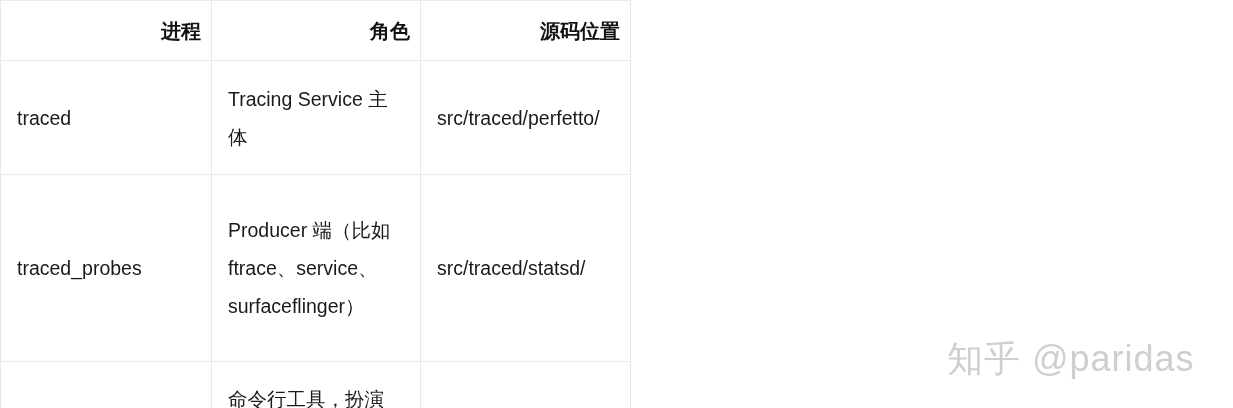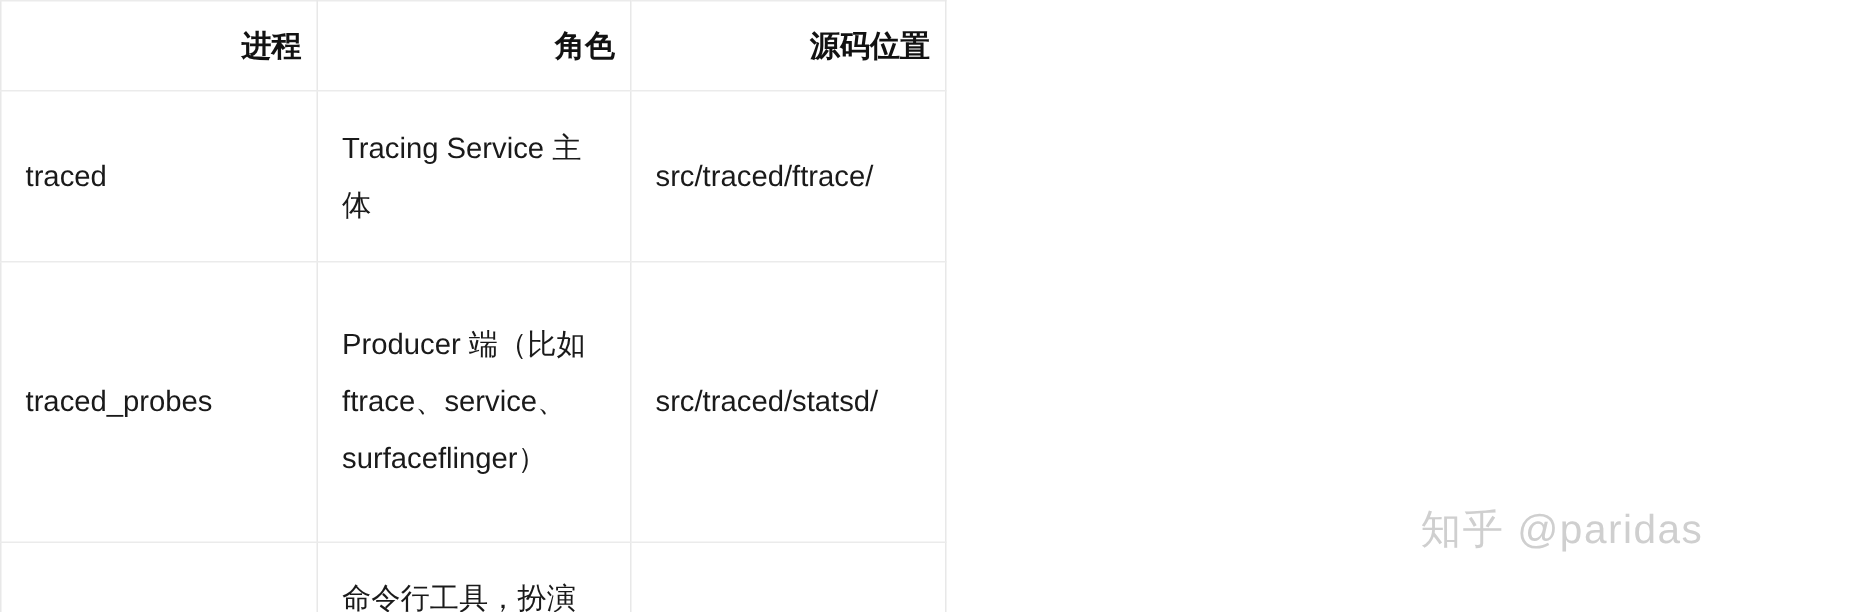--- a/index.html
+++ b/index.html
@@ -69,21 +69,21 @@
 
   .cell-text {
     display: block;
     white-space: pre-wrap;
   }
 
   .watermark {
     position: absolute;
     left: 947px;
     top: 335px;
-    font-size: 27px;
+    font-size: 36px;
     letter-spacing: 1px;
     color: #cfcfcf;
     white-space: nowrap;
     font-weight: 400;
     user-select: none;
   }
 </style>
 </head>
 <body>
 
@@ -103,21 +103,21 @@
     </thead>
     <tbody>
       <tr class="row-traced">
         <td>
           <span class="cell-text">traced</span>
         </td>
         <td>
           <span class="cell-text">Tracing Service 主体</span>
         </td>
         <td>
-          <span class="cell-text">src/traced/ftrace/</span>
+          <span class="cell-text">src/traced/perfetto/</span>
         </td>
       </tr>
       <tr class="row-probes">
         <td>
           <span class="cell-text">traced_probes</span>
         </td>
         <td>
           <span class="cell-text">Producer 端（比如 ftrace、service、surfaceflinger）</span>
         </td>
         <td>

